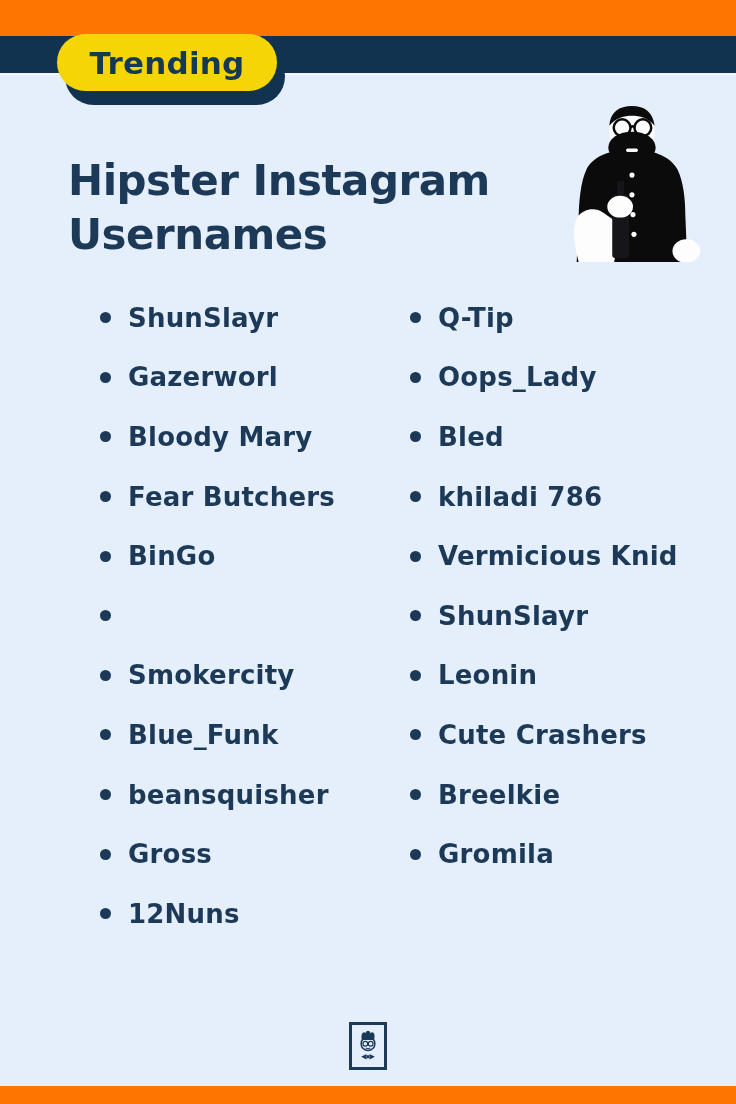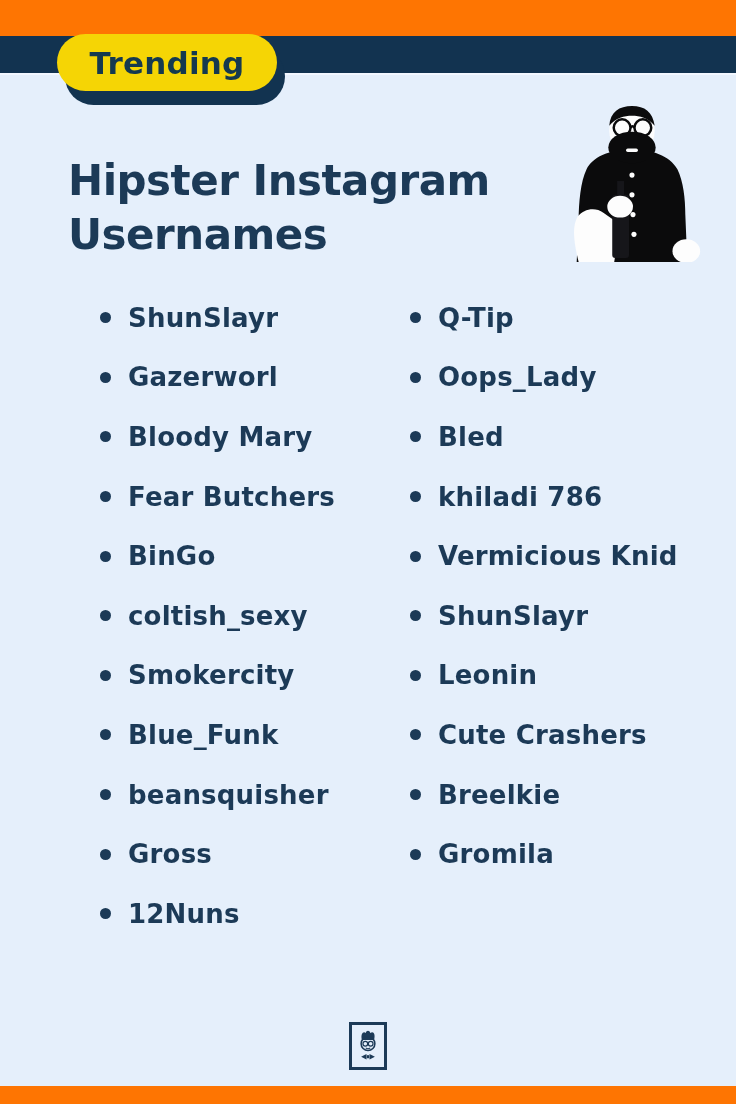--- a/index.html
+++ b/index.html
@@ -127,21 +127,20 @@
       <li class="item">
         <span class="dot"></span>
         <span class="label">Fear Butchers</span>
       </li>
       <li class="item">
         <span class="dot"></span>
         <span class="label">BinGo</span>
       </li>
       <li class="item">
         <span class="dot"></span>
-        <span class="label">coltish_sexy</span>
       </li>
       <li class="item">
         <span class="dot"></span>
         <span class="label">Smokercity</span>
       </li>
       <li class="item">
         <span class="dot"></span>
         <span class="label">Blue_Funk</span>
       </li>
       <li class="item">

